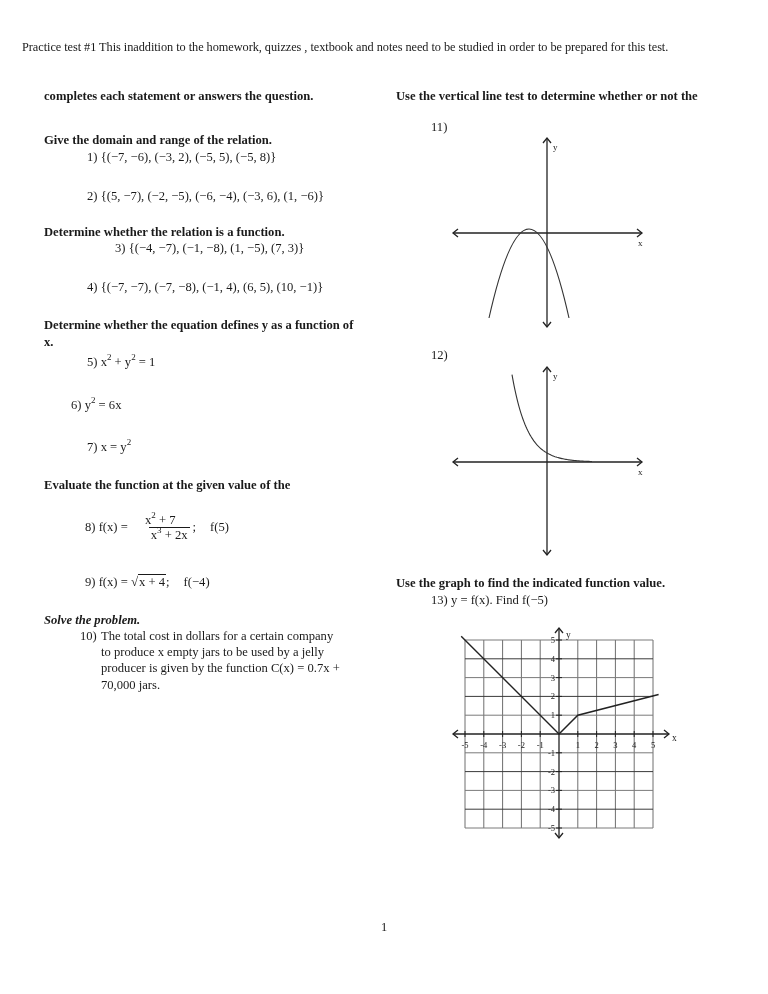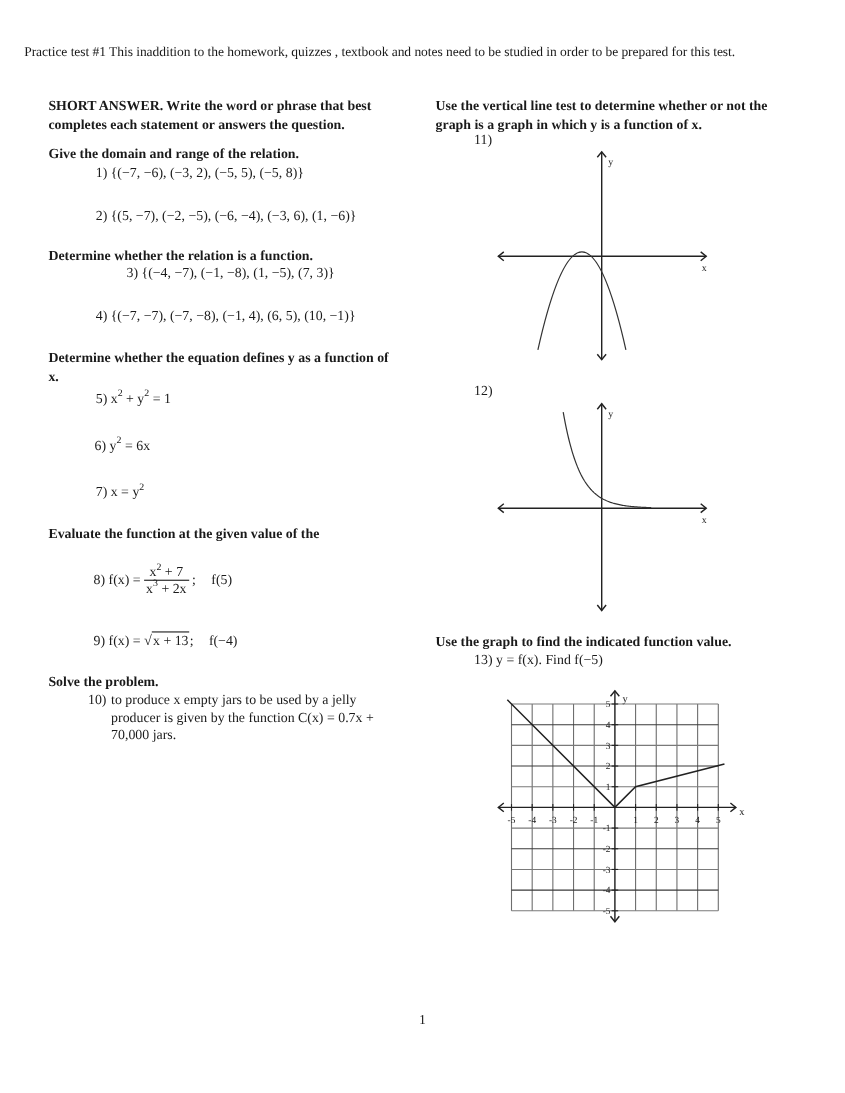--- a/index.html
+++ b/index.html
@@ -6,36 +6,35 @@
   body { width: 768px; height: 994px; position: relative; overflow: hidden; color: #1a1a1a;
          font-family: "Liberation Serif", "DejaVu Serif", serif; }
   .abs { position: absolute; white-space: nowrap; }
   .hdr { font-size: 12.3px; left: 22px; top: 40px; letter-spacing: -0.05px; }
   .bold { font-weight: bold; font-size: 12.6px; line-height: 16.5px; }
   .item { font-size: 12.6px; line-height: 16px; }
   .line { display: block; }
   sup.e { font-size: 9px; vertical-align: 6px; line-height: 0; }
   .frac { display: inline-block; vertical-align: middle; text-align: center; margin: 0 3px; }
   .frac .n { display: block; padding: 0 2px; line-height: 14px; text-align: center; }
-  .frac .d { display: block; padding: 0 2px; border-top: 1px solid #1a1a1a; line-height: 15px; }
+  .frac .d { display: block; padding: 0 2px; border-top: 1px solid #1a1a1a; line-height: 15px; margin-left: 18px; }
   .sqrt { display: inline-block; }
   .sqrt .rad { font-size: 13px; }
   .sqrt .under { border-top: 1px solid #1a1a1a; padding: 0 1px; }
   .gap { display: inline-block; width: 14px; }
   svg.graph { position: absolute; overflow: visible; }
   svg text { font-family: "Liberation Serif", serif; fill: #222; }
   .pageno { font-size: 12.5px; }
 </style>
 </head>
 <body>
 
 <div class="abs hdr">Practice test #1 This inaddition to the homework, quizzes , textbook and notes need to be studied in order to be prepared for this test.</div>
 
 <div class="abs bold" style="left:44px; top:88px;">
-  <span class="line">SHORT ANSWER.  Write the word or phrase that best</span>
   <span class="line">completes each statement or answers the question.</span>
 </div>
 
 <div class="abs bold" style="left:44px; top:132px;">Give the domain and range of the relation.</div>
 <div class="abs item" style="left:87px; top:149px;text-align:center;">
   <span>1)</span>
   <span>{(−7, −6), (−3, 2), (−5, 5), (−5, 8)}</span>
 </div>
 <div class="abs item" style="left:87px; top:188px;">
   <span>2)</span>
@@ -53,53 +52,53 @@
 </div>
 
 <div class="abs bold" style="left:44px; top:317px;">
   <span class="line">Determine whether the equation defines y as a function of</span>
   <span class="line">x.</span>
 </div>
 <div class="abs item" style="left:87px; top:354px;">
   <span>5)</span>
   <span>x</span><sup class="e">2</sup><span> + </span><span>y</span><sup class="e">2</sup><span> = 1</span>
 </div>
-<div class="abs item" style="left:86px; top:397px;">
+<div class="abs item" style="left:71px; top:397px;">
   <span>6)</span>
   <span>y</span><sup class="e">2</sup><span> = 6x</span>
 </div>
 <div class="abs item" style="left:87px; top:439px;">
   <span>7)</span>
   <span>x = </span><span>y</span><sup class="e">2</sup>
 </div>
 
 <div class="abs bold" style="left:44px; top:477px;">
   <span class="line">Evaluate the function at the given value of the</span>
 </div>
 <div class="abs item" style="left:85px; top:513px;">
   <span>8)</span>
   <span>f(x) =</span><span class="frac"><span class="n"><span>x</span><sup class="e">2</sup><span> + 7</span></span><span class="d"><span>x</span><sup class="e">3</sup><span> + 2x</span></span></span><span>;</span><span class="gap"></span><span>f(5)</span>
 </div>
 <div class="abs item" style="left:85px; top:574px;">
   <span>9)</span>
   <span>f(x) =</span>
-  <span class="sqrt"><span class="rad">√</span><span class="under">x + 13</span></span><span>;</span><span class="gap"></span><span>f(−4)</span>
-</div>
-
-<div class="abs bold" style="left:44px; top:612px;">Solve the problem.</div>
+  <span class="sqrt"><span class="rad">√</span><span class="under">x + 4</span></span><span>;</span><span class="gap"></span><span>f(−4)</span>
+</div>
+
+<div class="abs bold" style="left:44px; top:612px;font-style:italic;">Solve the problem.</div>
 <div class="abs item" style="left:80px; top:628px;">10)</div>
 <div class="abs item" style="left:101px; top:628px; line-height:16.2px;">
+  <span class="line">The total cost in dollars for a certain company</span>
   <span class="line">to produce x empty jars to be used by a jelly</span>
   <span class="line">producer is given by the function C(x) = 0.7x +</span>
   <span class="line">70,000 jars.</span>
 </div>
 
 <div class="abs bold" style="left:396px; top:88px;">
   <span class="line">Use the vertical line test to determine whether or not the</span>
-  <span class="line">graph is a graph in which y is a function of x.</span>
 </div>
 <div class="abs item" style="left:431px; top:119px;">11)</div>
 <svg class="graph" id="g11" width="205" height="200" style="left:445px; top:132px;">
     <line x1="8" y1="101" x2="197" y2="101" stroke="#222" stroke-width="1.3"></line>
     <polyline points="192,105 197,101 192,97" fill="none" stroke="#222" stroke-width="1.3"></polyline>
     <polyline points="13,97 8,101 13,105" fill="none" stroke="#222" stroke-width="1.3"></polyline>
     <line x1="102" y1="6" x2="102" y2="195" stroke="#222" stroke-width="1.3"></line>
     <polyline points="98,190 102,195 106,190" fill="none" stroke="#222" stroke-width="1.3"></polyline>
     <polyline points="106,11 102,6 98,11" fill="none" stroke="#222" stroke-width="1.3"></polyline>
     <path d="M44 186 Q84 8 124 186" fill="none" stroke="#333" stroke-width="1.1"></path>

